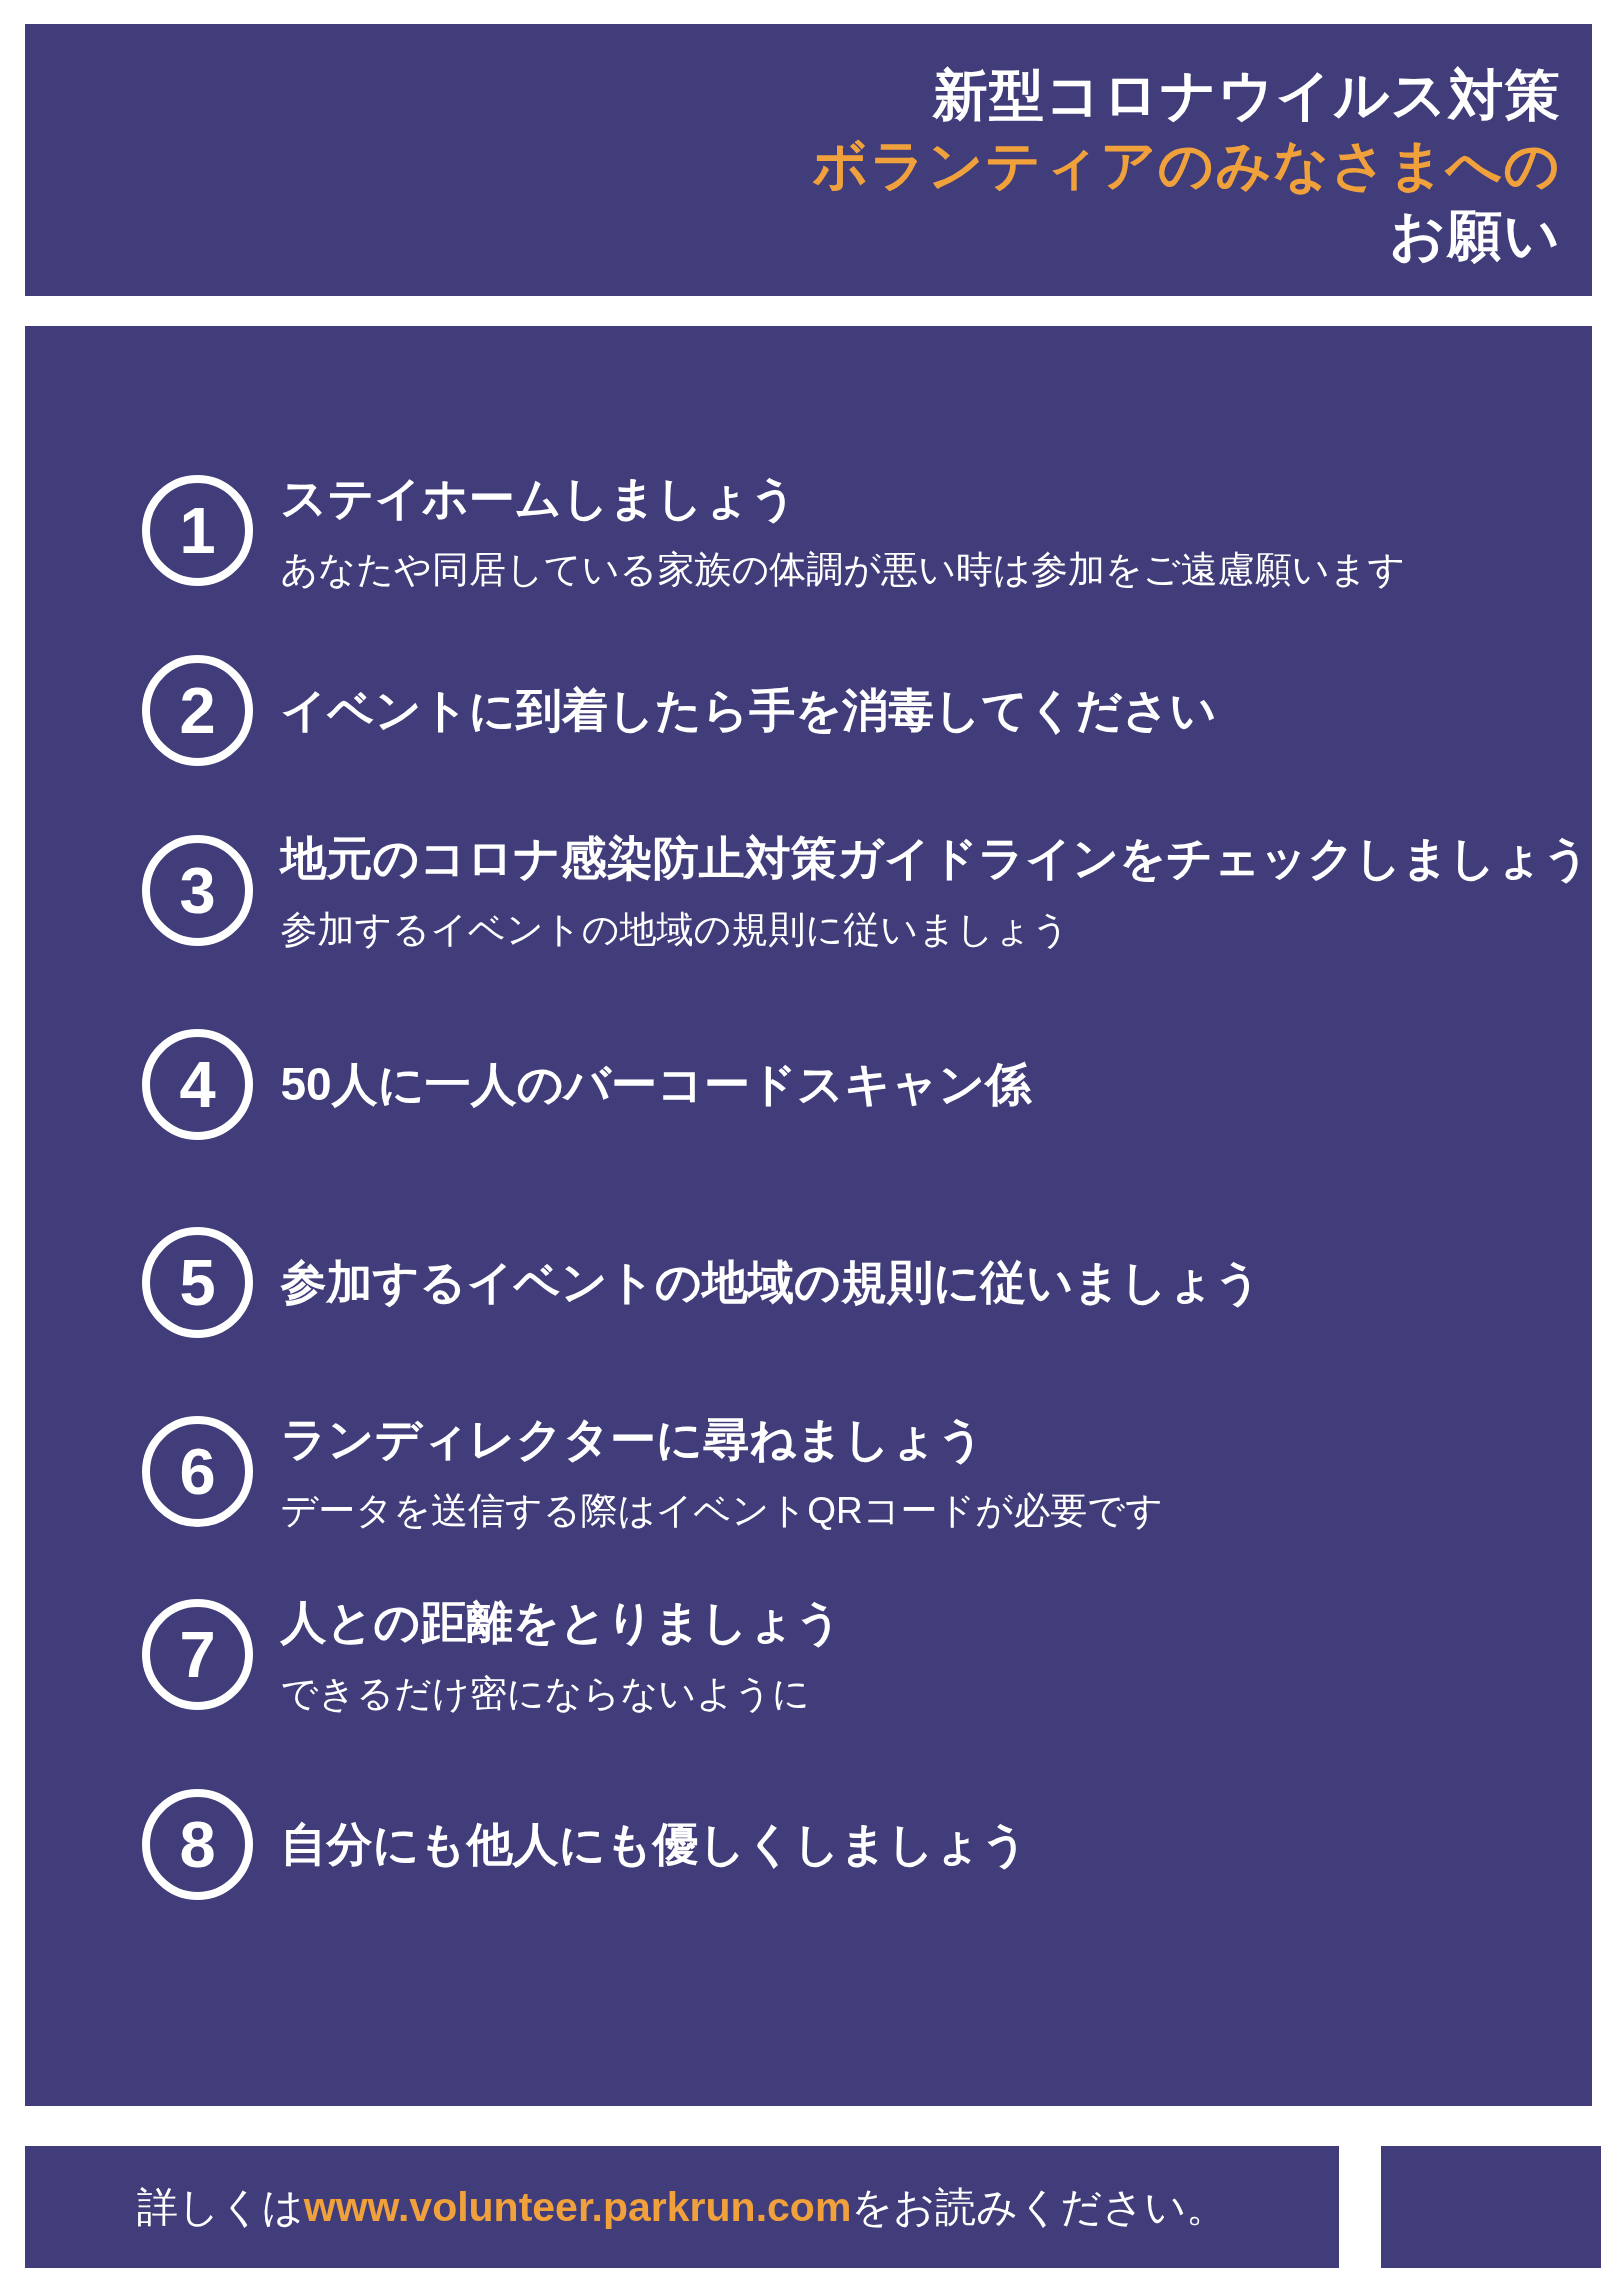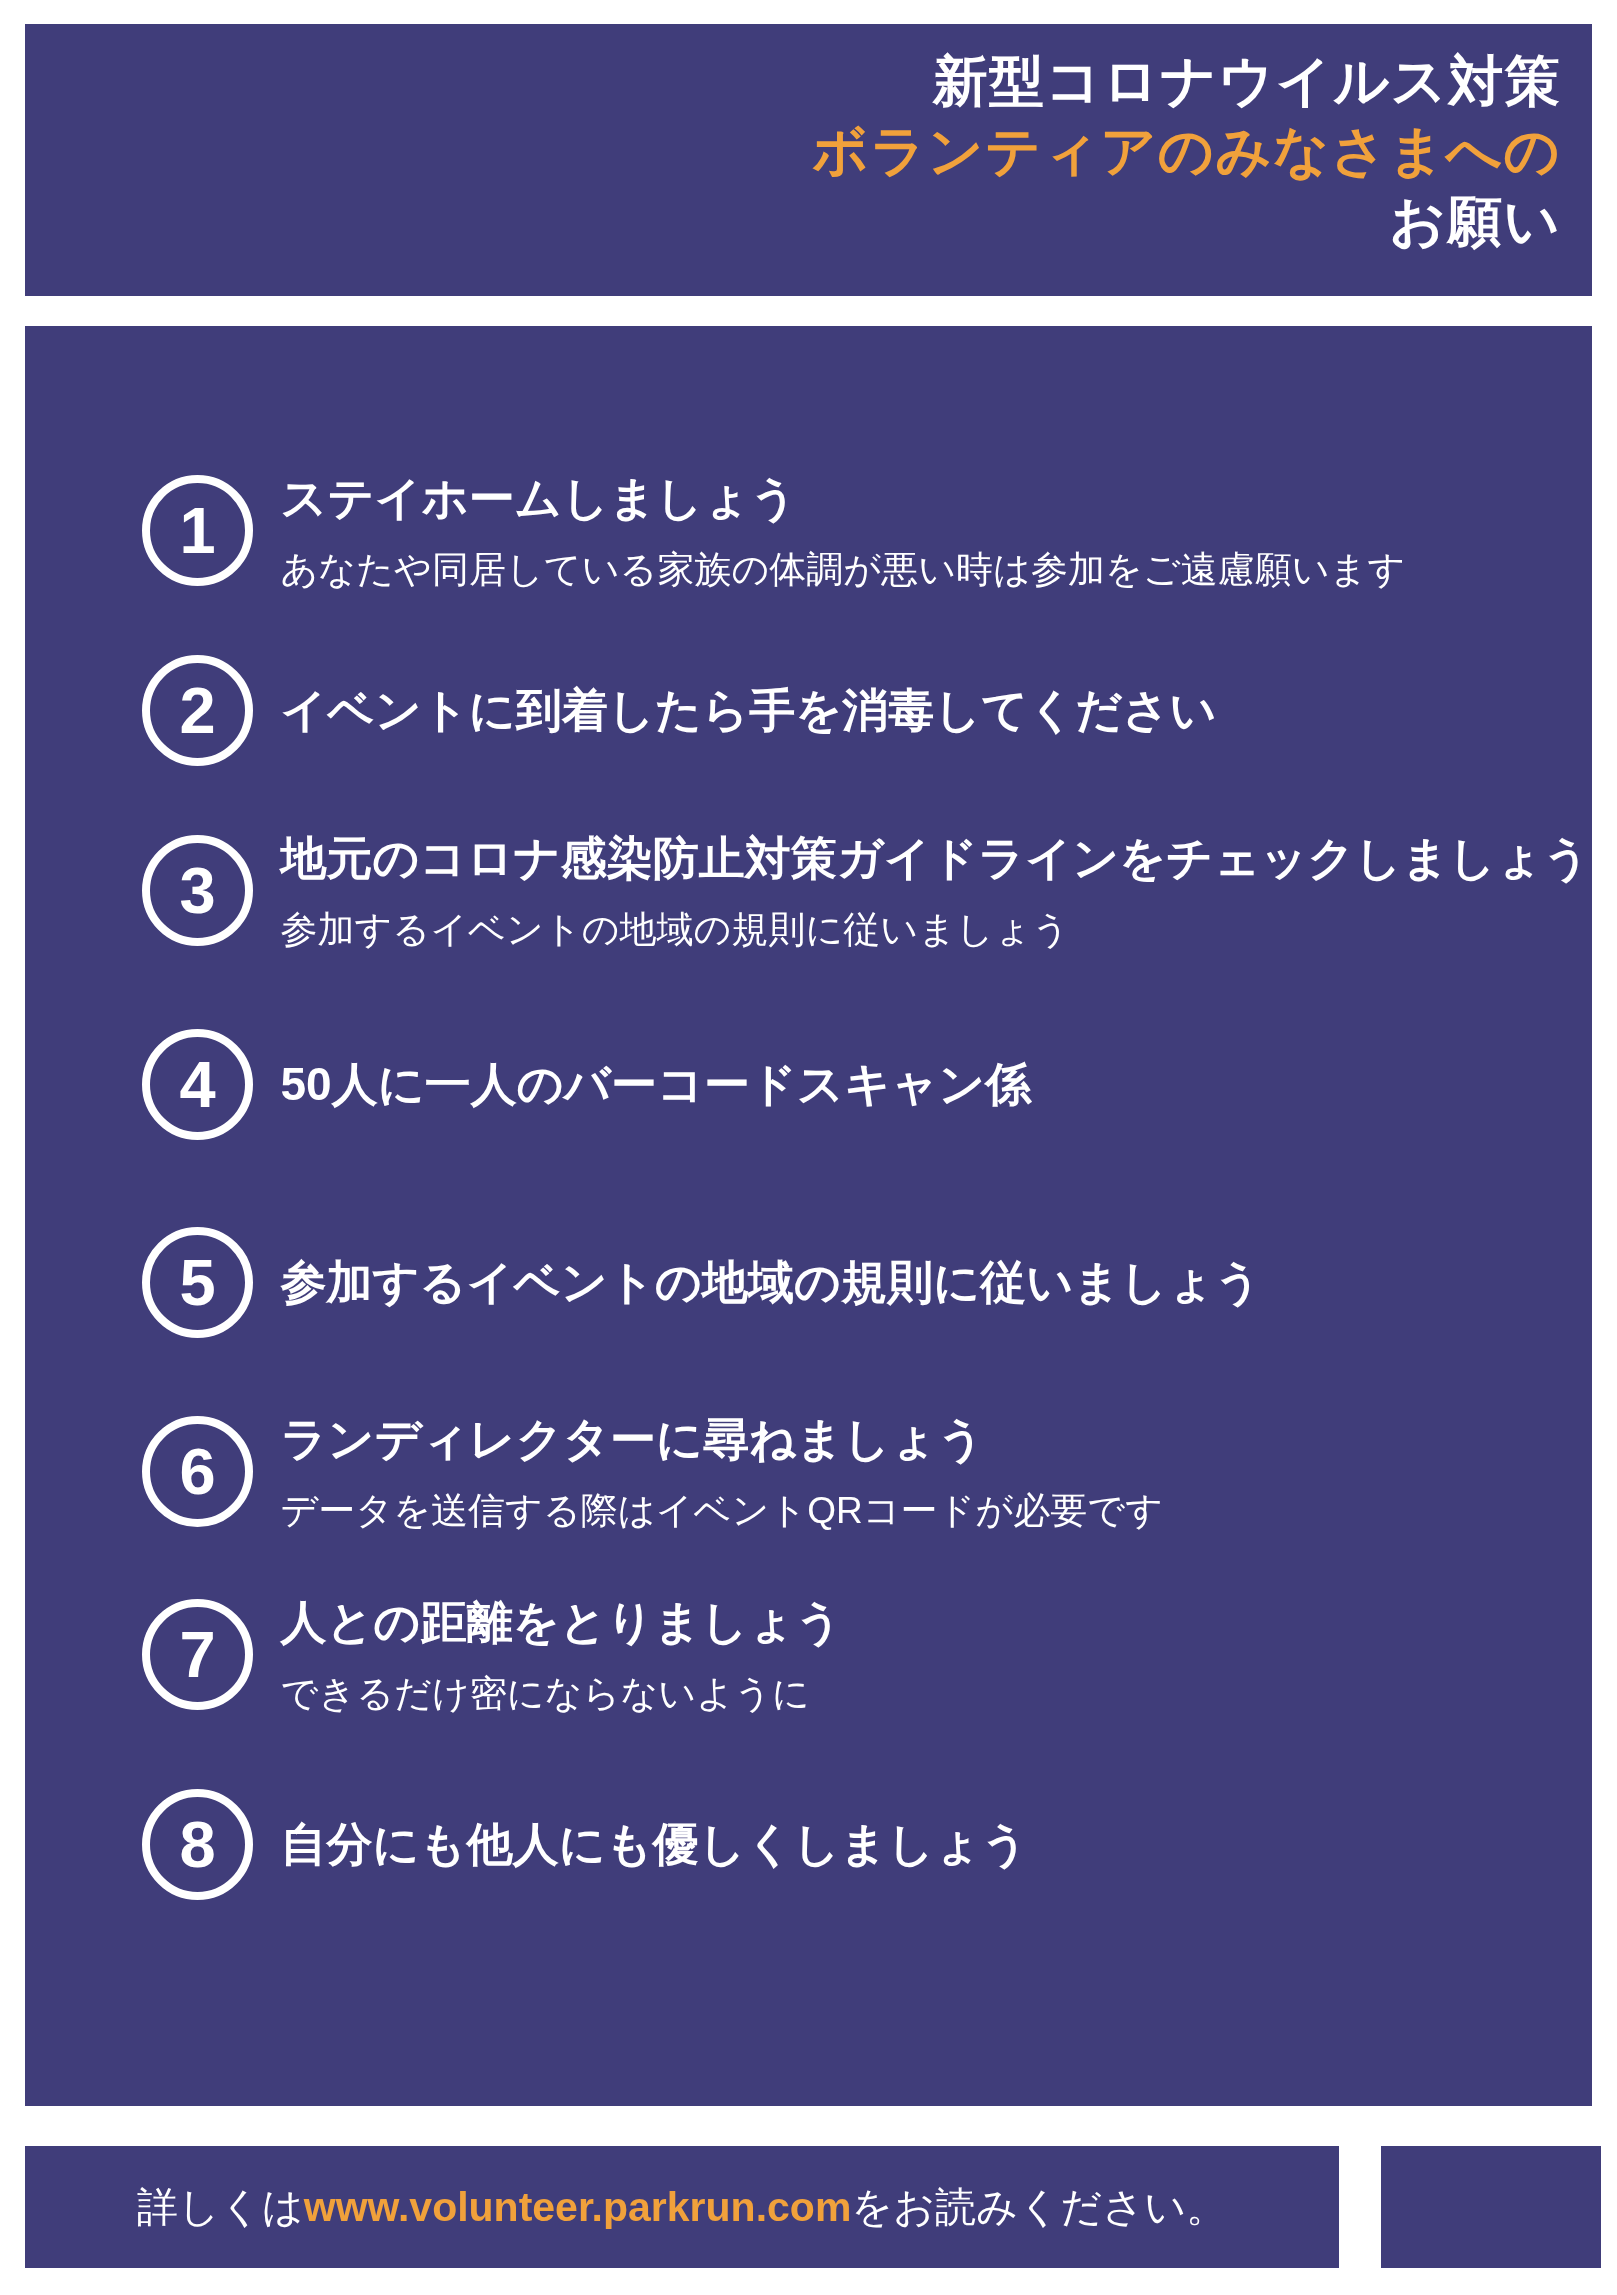--- a/index.html
+++ b/index.html
@@ -19,21 +19,21 @@
   .header{
     position:absolute;left:25px;top:23.5px;
     width:1567px;height:272px;
     background:var(--purple,#403D7A);
   }
   .logo{
     position:absolute;left:60px;top:46px;
     width:366px;height:216px;
   }
   .header-titles{
-    position:absolute;right:31px;top:22px;
+    position:absolute;right:31px;top:36px;
     text-align:right;
   }
   .h-line{
     font-size:55px;font-weight:bold;
     line-height:70px;color:var(--white,#fff);
     letter-spacing:1.3px;
     white-space:nowrap;
   }
   .h-line.orange{color:var(--orange,#F1A13B);text-align:right;}
   

